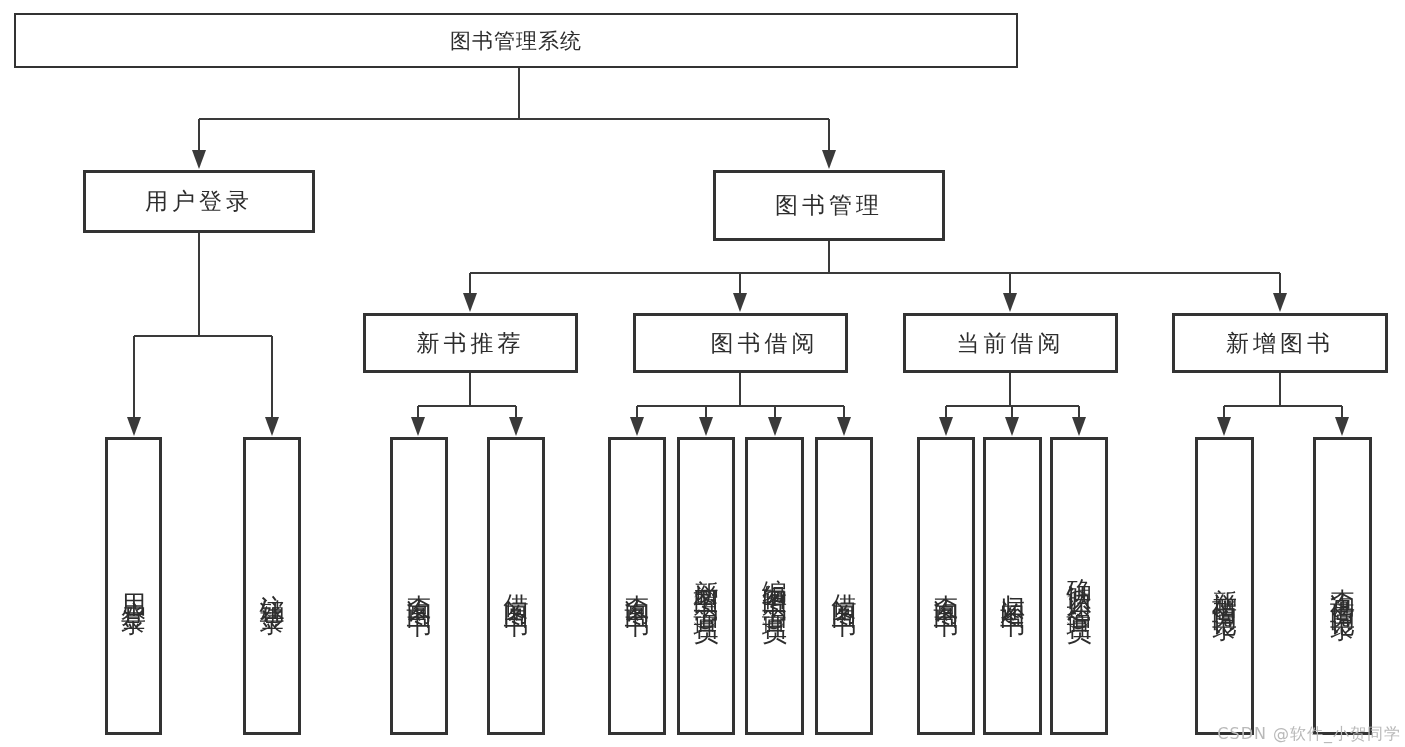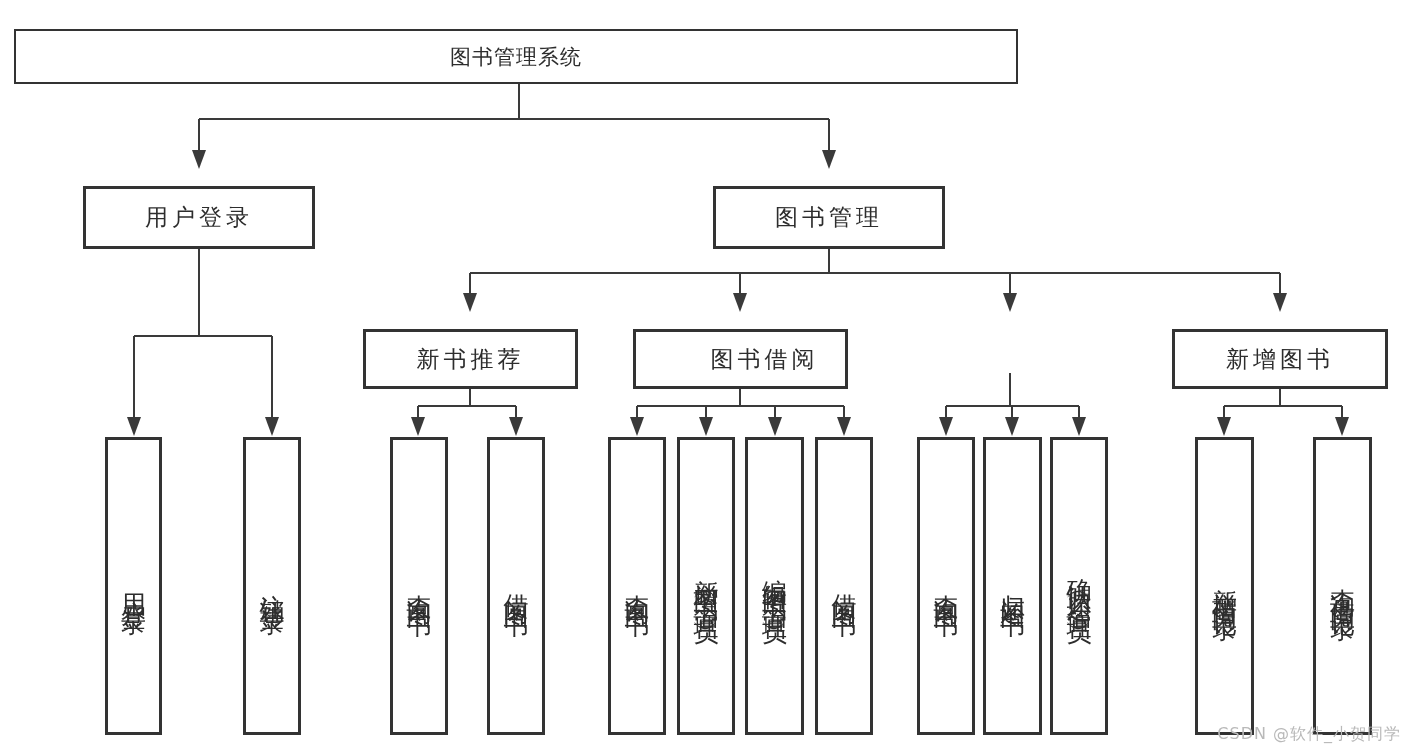--- a/index.html
+++ b/index.html
@@ -23,21 +23,20 @@
     background: #ffffff;
     border: 3px solid #333333;
     box-sizing: border-box;
     display: flex;
     align-items: center;
     justify-content: center;
     font-size: 23px;
     letter-spacing: 4px;
     color: #2d2d2d;
     white-space: nowrap;
-    margin-top: 16px;
   }
   .node.root {
     border-width: 2px;
     font-size: 21px;
     letter-spacing: 1px;
   }
   .vnode {
     position: absolute;
     background: #ffffff;
     border: 3px solid #333333;
@@ -106,24 +105,25 @@
       <polygon points="1005,417 1019,417 1012,436"></polygon>
       <polygon points="1072,417 1086,417 1079,436"></polygon>
       <polygon points="1217,417 1231,417 1224,436"></polygon>
       <polygon points="1335,417 1349,417 1342,436"></polygon>
     </g>
   </svg>
 
   <div class="node root" style="left:14px; top:13px; width:1004px; height:55px;">图书管理系统</div>
 
   <div class="node" style="left:83px; top:170px; width:232px; height:63px;">用户登录</div>
-  <div class="node" style="left:713px; top:170px; width:232px; height:63px;">图书管理</div>
+  <div class="node" style="left:713px; top:170px; width:232px; height:71px;">图书管理</div>
 
   <div class="node" style="left:363px; top:313px; width:215px; height:60px;">新书推荐</div>
   <div class="node" style="left:633px; top:313px; width:215px; height:60px;padding-left:48px;">图书借阅</div>
+  <div class="node" style="left:903px; top:313px; width:215px; height:60px;">当前借阅</div>
   <div class="node" style="left:1172px; top:313px; width:216px; height:60px;">新增图书</div>
 
   <div class="vnode" style="left:105px; top:437px; width:57px; height:298px;">
     <span class="vtext">用户登录</span>
   </div>
   <div class="vnode" style="left:243px; top:437px; width:58px; height:298px;">
     <span class="vtext">注销登录</span>
   </div>
 
   <div class="vnode" style="left:390px; top:437px; width:58px; height:298px;">

